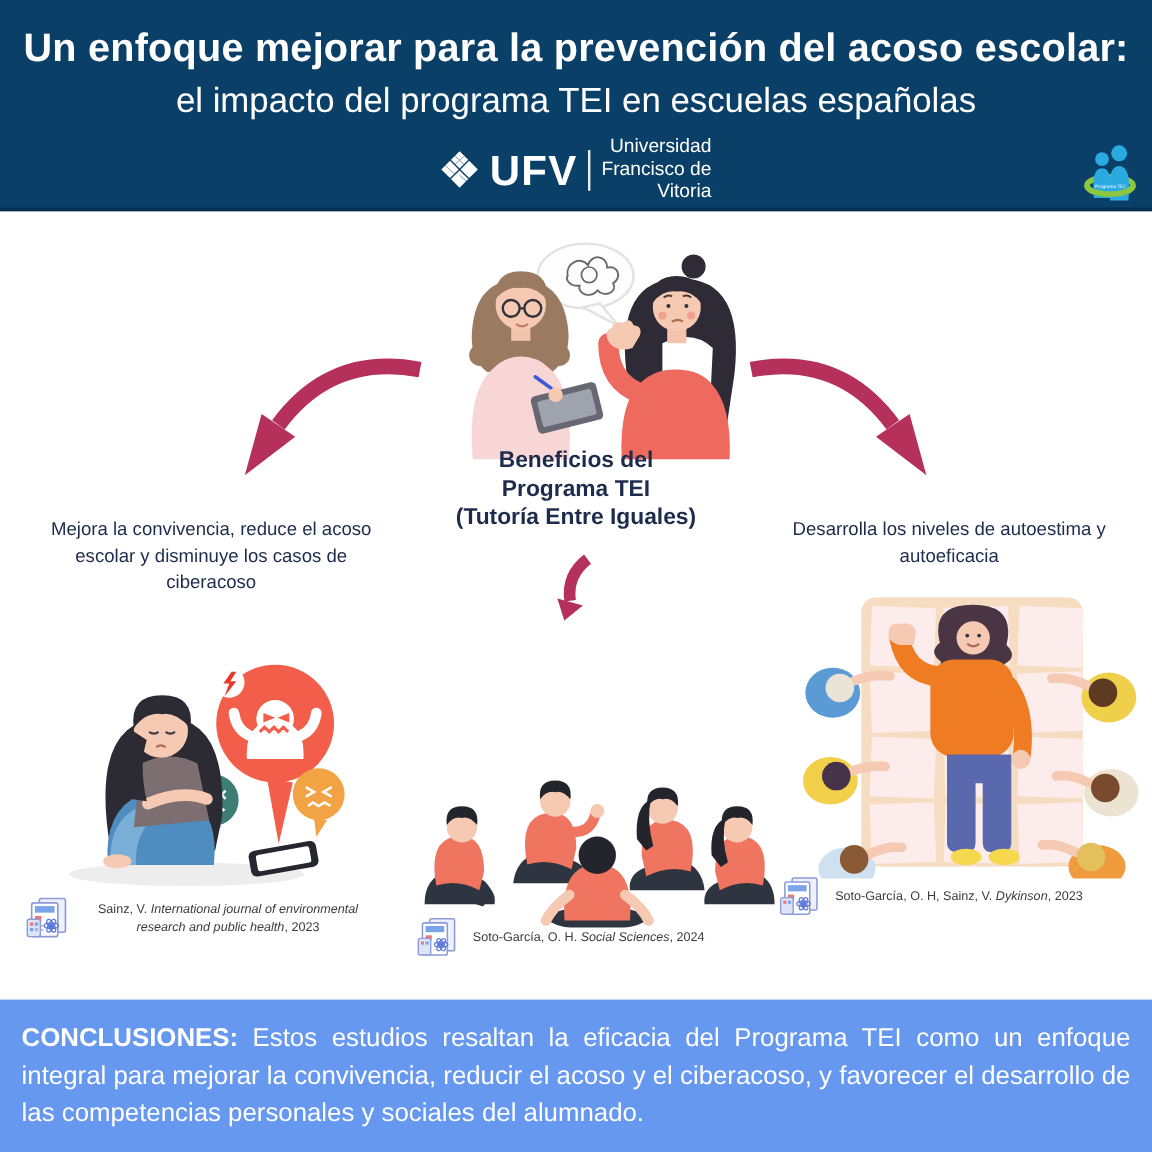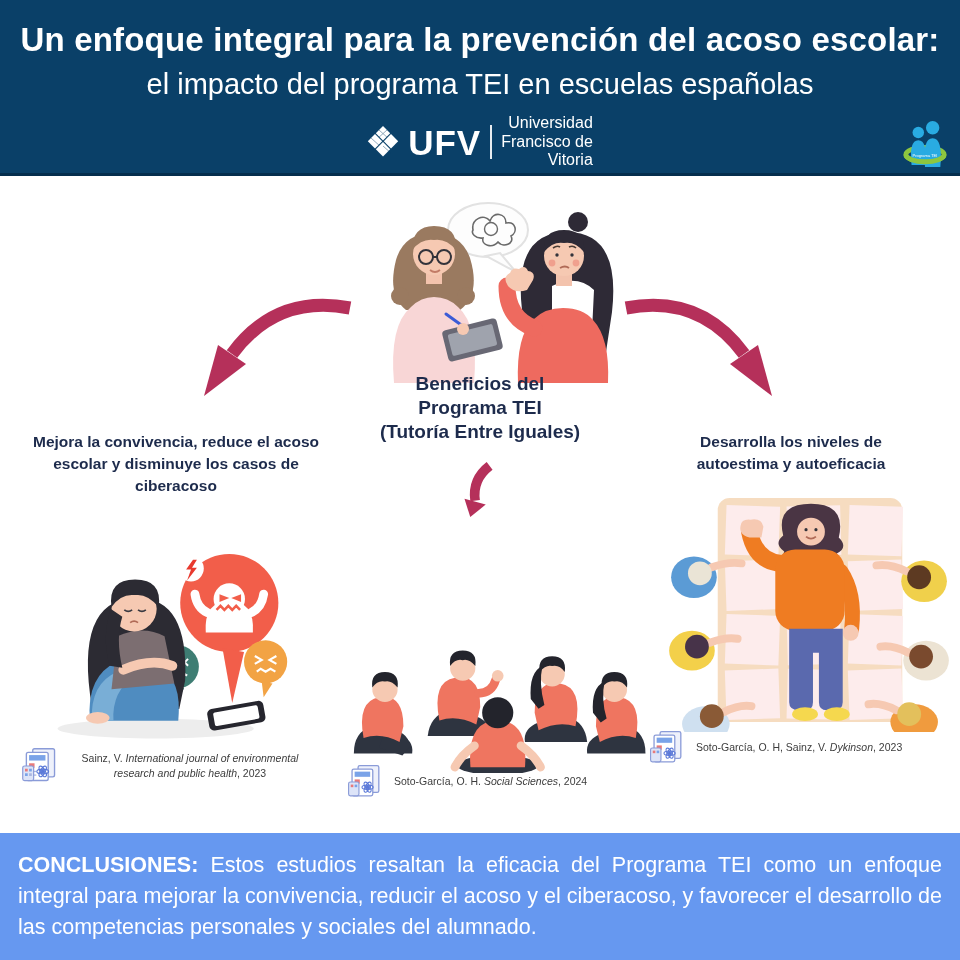--- a/index.html
+++ b/index.html
@@ -14,21 +14,21 @@
             display:flex;justify-content:center;align-items:center;gap:9px;}
   .ufv-acronym{font-size:35px;font-weight:bold;letter-spacing:1px;line-height:1;}
   .ufv-divider{width:2px;height:34px;background:#fff;opacity:.9;}
   .ufv-name{font-size:16px;line-height:1.18;text-align:right;}
   .tei-logo{position:absolute;right:13px;bottom:3px;}
   
   .hub-heading{position:absolute;left:0;top:372px;width:960px;text-align:center;
                color:#1d2b4c;font-weight:bold;font-size:19px;line-height:24px;}
   .illustr{position:absolute;}
   
-  .btext{position:absolute;color:#1d2b4c;font-weight:bold;text-align:center;margin:0;}
+  .btext{position:absolute;color:#1d2b4c;font-weight:normal;text-align:center;margin:0;}
   .btext.left{left:30px;top:431px;width:292px;font-size:15.5px;line-height:22px;}
   .btext.right{left:658px;top:431px;width:266px;font-size:15.5px;line-height:22px;}
   .btext.center{left:315px;top:529px;width:345px;font-size:16px;line-height:24px;}
   
   .cite{position:absolute;display:flex;align-items:center;gap:10px;color:#3c3c3c;font-size:10.5px;line-height:1.45;}
   .cite .src{font-style:italic;}
   .cite-left{left:20px;top:740px;width:290px;}
   .cite-left .cite-text{text-align:center;flex:1;}
   .cite-center{left:346px;top:763px;width:310px;}
   .cite-right{left:648px;top:729px;width:306px;}
@@ -38,21 +38,21 @@
          text-align:justify;}
   .ftr strong{font-weight:bold;}
   svg{display:block;}
 </style>
 </head>
 <body>
 
 <div class="page">
 
   <header class="hdr">
-    <div class="t1">Un enfoque integral para la prevención del acoso escolar:</div>
+    <div class="t1">Un enfoque mejorar para la prevención del acoso escolar:</div>
     <div class="t2">el impacto del programa TEI en escuelas españolas</div>
 
     <div class="logo-row">
       <svg width="32" height="34" viewBox="0 0 40 42">
         <g fill="#ffffff">
           <path d="M20 1 L29 10 L20 19 L11 10 Z"></path>
           <path d="M10 11 L19 20 L10 29 L1 20 Z"></path>
           <path d="M30 11 L39 20 L30 29 L21 20 Z"></path>
           <path d="M20 21 L29 30 L20 39 L11 30 Z"></path>
         </g>

